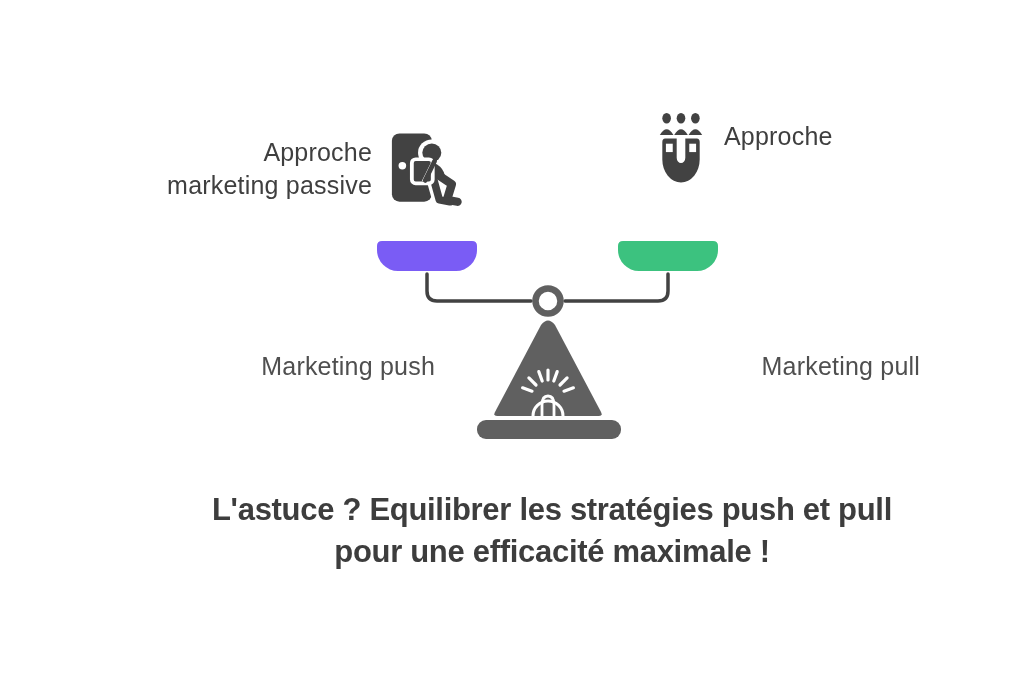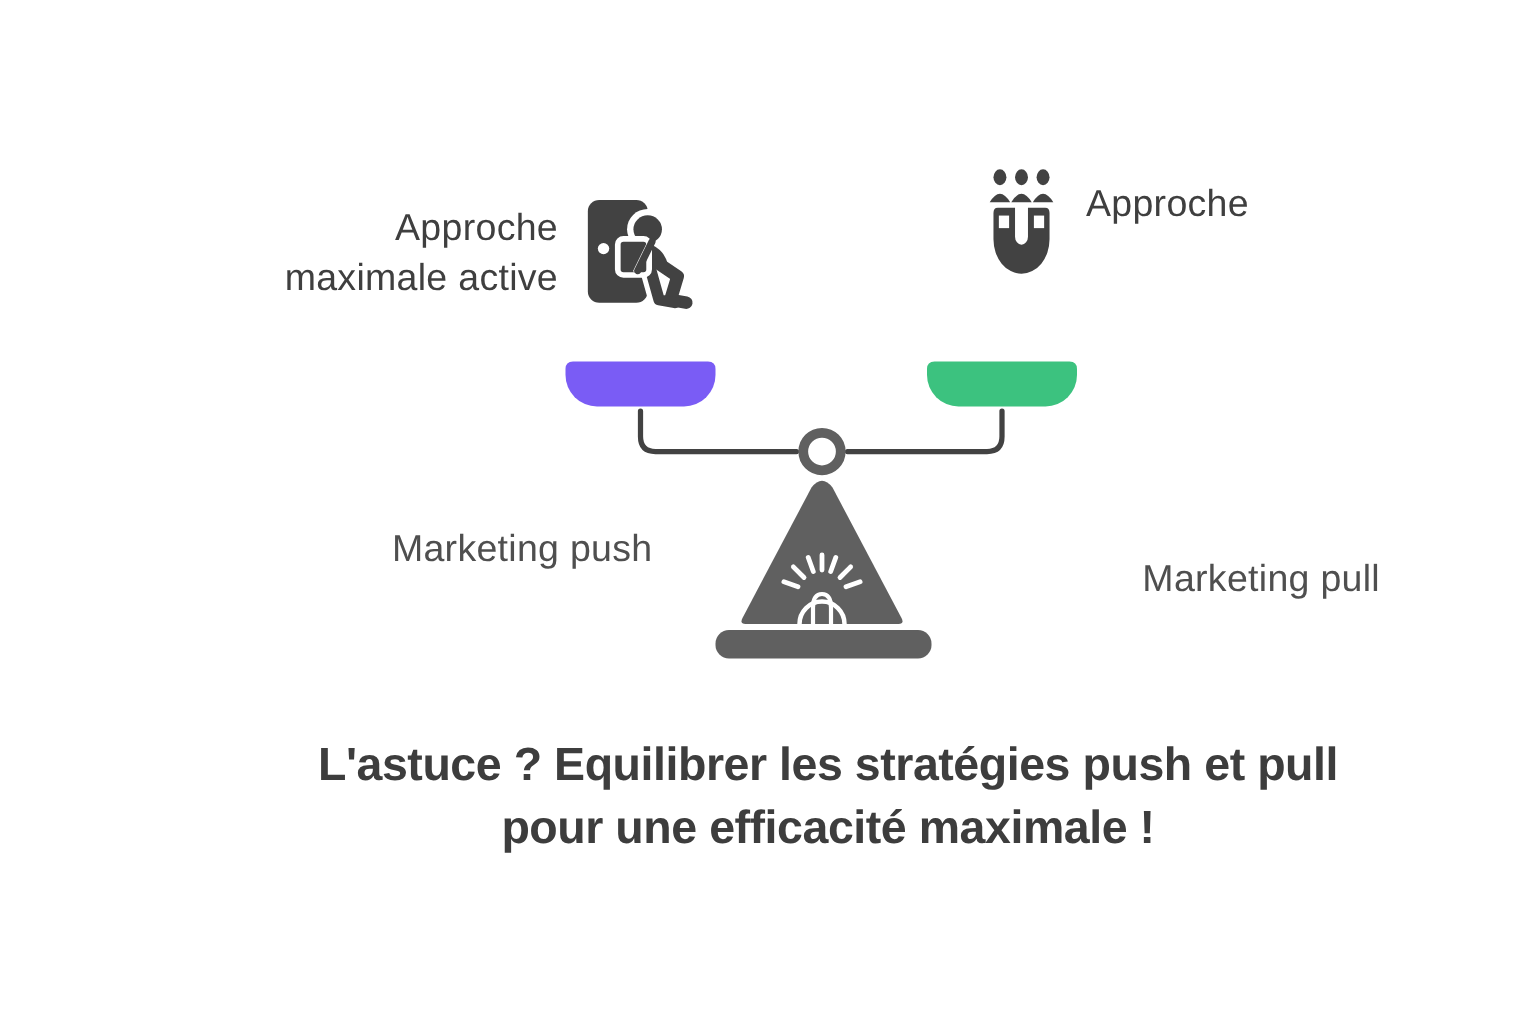--- a/index.html
+++ b/index.html
@@ -15,36 +15,36 @@
   #approach-right{left:684px;top:120px;width:280px;text-align:left;}
   .icon-wrap{position:absolute;}
   #door-icon-wrap{left:350px;top:126px;width:95px;height:85px;}
   #magnet-icon-wrap{left:618px;top:112px;width:46px;height:74px;}
   #scale-wrap{position:absolute;left:330px;top:235px;width:360px;height:210px;}
   .pan-label{
     position:absolute;font-size:25px;color:#4f4f4f;text-align:right;
     letter-spacing:0.2px;
   }
   #push-label{left:135px;top:352px;width:260px;}
-  #pull-label{left:620px;top:372px;width:260px;}
+  #pull-label{left:620px;top:352px;width:260px;}
   #headline{
     position:absolute;left:0;right:0;top:489px;text-align:center;
     font-size:31px;font-weight:700;line-height:42px;color:#3d3d3d;
     letter-spacing:-0.3px;
   }
   svg{display:block;width:100%;height:100%;}
 </style>
 </head>
 <body>
 
 <div id="canvas">
 
   <div id="approach-left" class="approach-label">
     <div>Approche</div>
-    <div>maximale active</div>
+    <div>marketing passive</div>
   </div>
 
   <div id="door-icon-wrap" class="icon-wrap">
     <svg viewBox="0 0 100 92" preserveAspectRatio="none">
       <g fill="#424242">
         <rect x="2" y="8" width="42" height="74" rx="8"></rect>
       </g>
       <circle cx="13" cy="43" r="4" fill="#ffffff"></circle>
 
       <circle cx="44" cy="29" r="14.5" fill="#ffffff"></circle>

